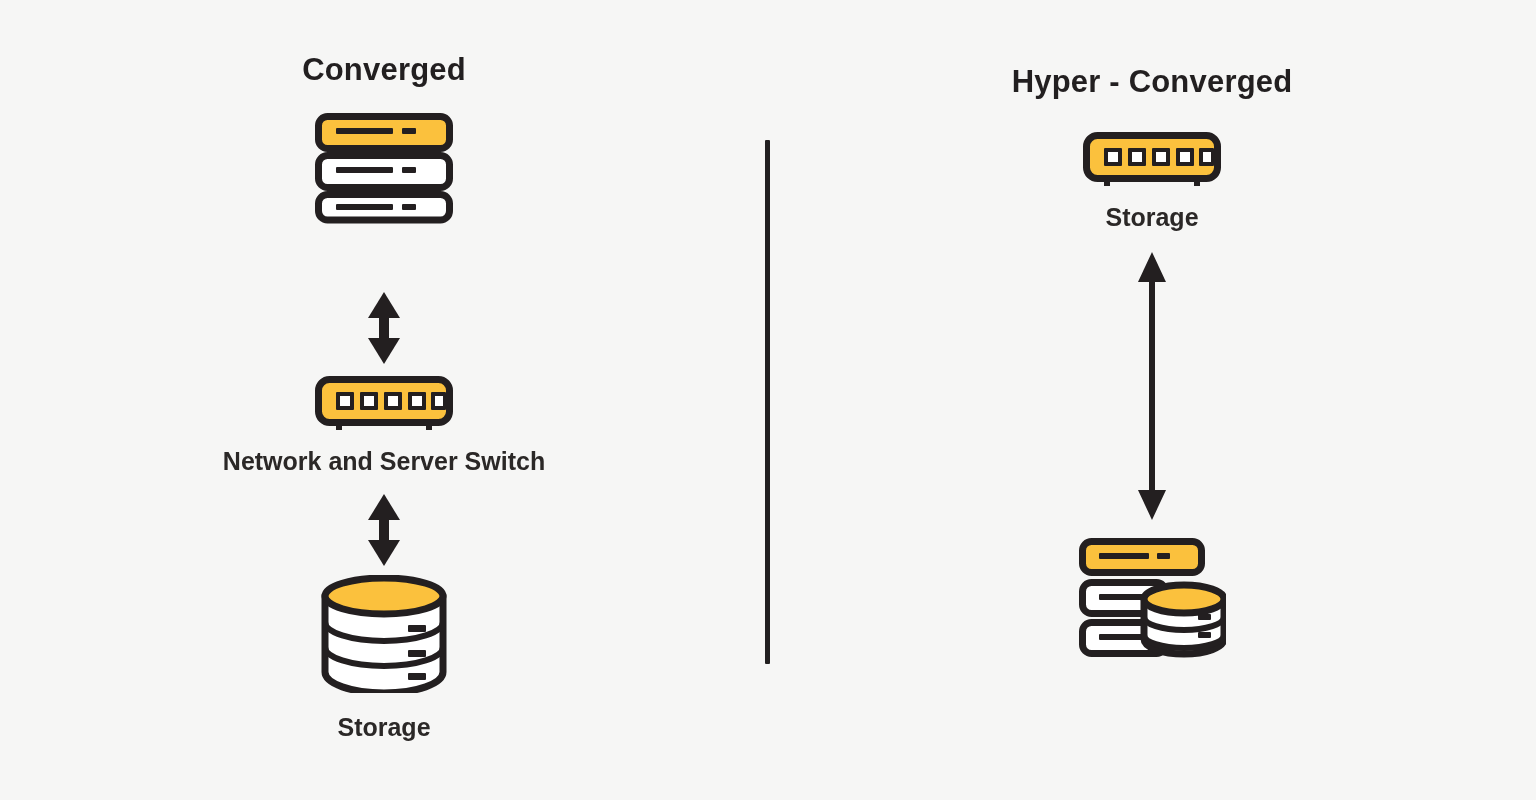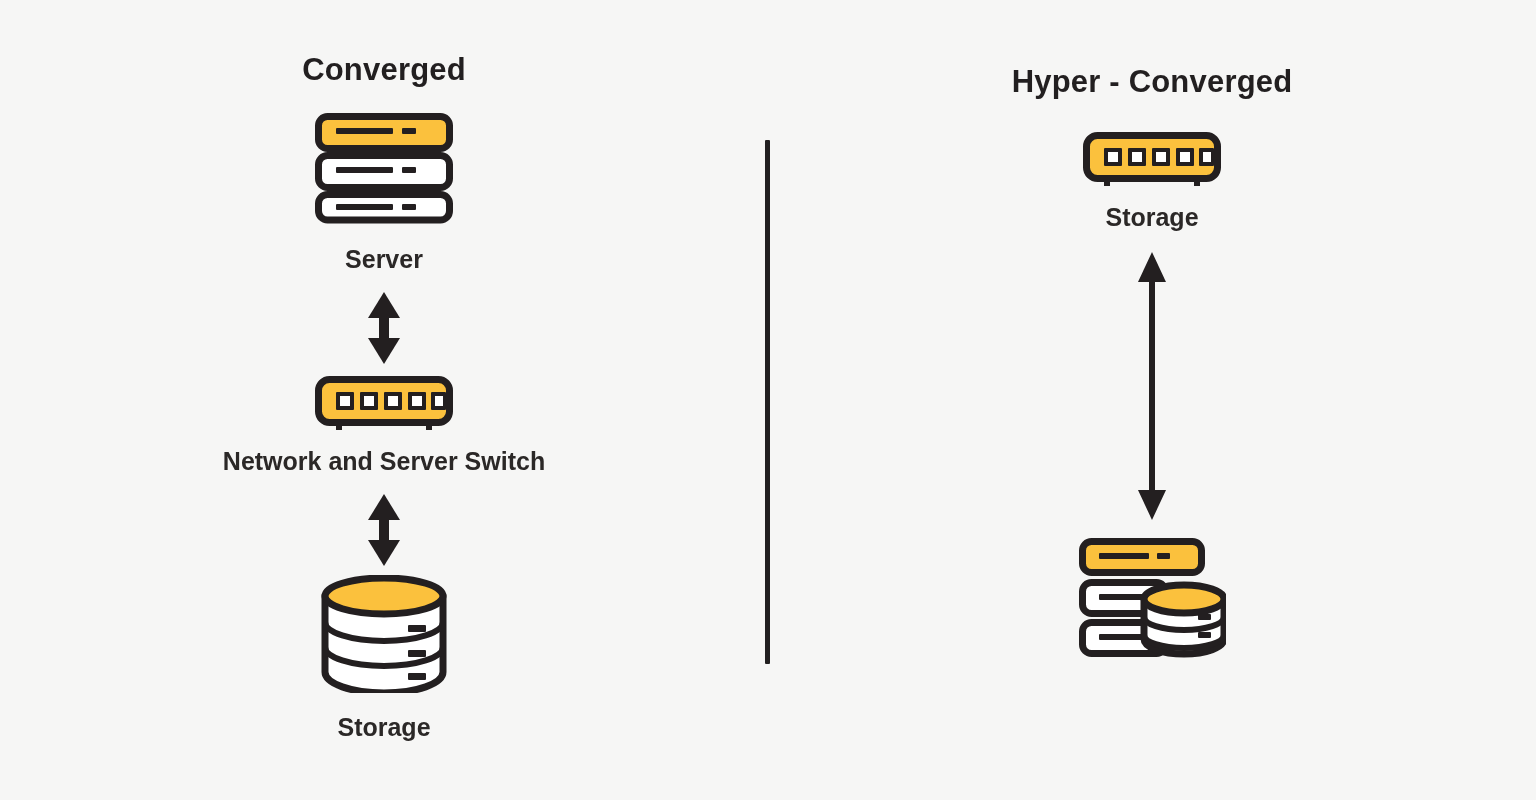--- a/index.html
+++ b/index.html
@@ -82,21 +82,20 @@
           <rect x="22" y="16" width="57" height="6" rx="1"></rect>
           <rect x="88" y="16" width="14" height="6" rx="1"></rect>
           <rect x="22" y="55" width="57" height="6" rx="1"></rect>
           <rect x="88" y="55" width="14" height="6" rx="1"></rect>
           <rect x="22" y="92" width="57" height="6" rx="1"></rect>
           <rect x="88" y="92" width="14" height="6" rx="1"></rect>
         </g>
       </svg>
     </div>
 
-    <div class="label" style="top:240px;">Server</div>
 
     <div class="node" style="top:292px;">
       <svg width="40" height="72" viewBox="0 0 40 72" xmlns="http://www.w3.org/2000/svg">
         <rect x="15" y="16" width="10" height="40" fill="#231f20"></rect>
         <polygon points="20,0 36,26 4,26" fill="#231f20"></polygon>
         <polygon points="20,72 4,46 36,46" fill="#231f20"></polygon>
       </svg>
     </div>
 
     <div class="node" style="top:376px;">

